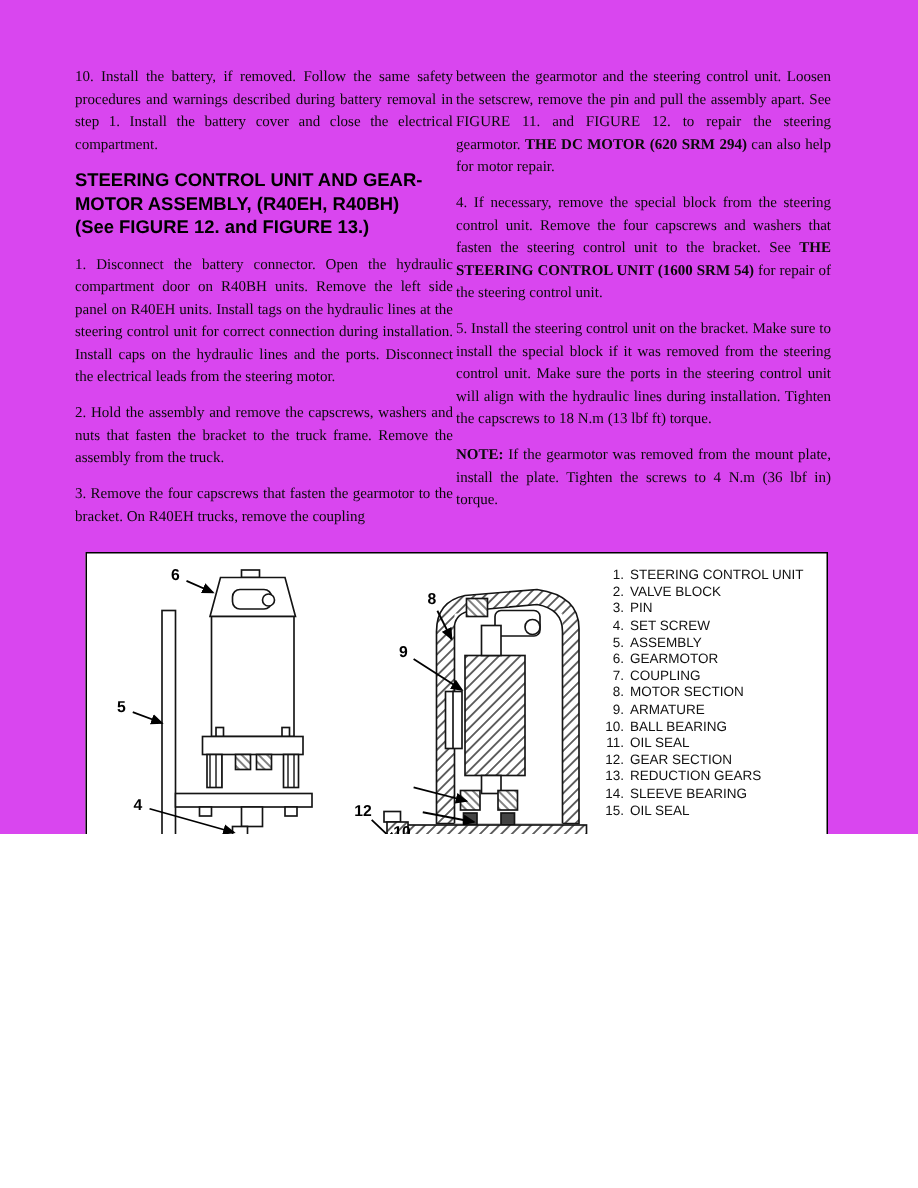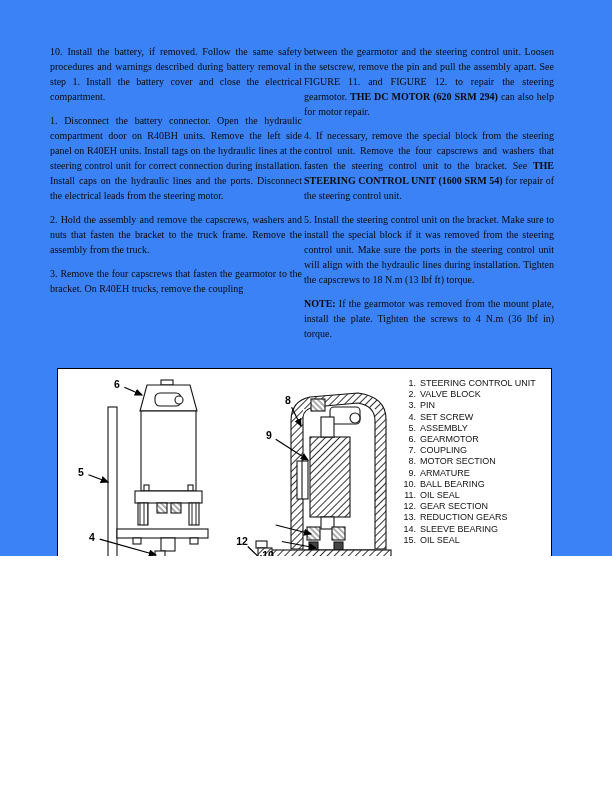--- a/index.html
+++ b/index.html
@@ -1,21 +1,21 @@
 <!DOCTYPE html>
 <html><head>
 <meta charset="utf-8">
 <style>
   html,body{margin:0;padding:0;}
   body{
     width:612px;height:792px;background:#ffffff;position:relative;
     font-family:"Liberation Serif", serif;color:#0a0a0a;
     -webkit-font-smoothing:antialiased;
   }
-  .page{position:absolute;inset:0;width:612px;height:556px;overflow:hidden;background:#3b82f6;}
+  .page{position:absolute;inset:0;width:612px;height:556px;overflow:hidden;background:#d946ef;}
   .col{position:absolute;top:44px;}
   .col-left{left:50px;width:252px;}
   .col-right{left:304px;width:250px;}
   .body-p{
     margin:0 0 9px 0;font-size:10px;line-height:15px;text-align:justify;
     font-family:"Liberation Serif", serif;color:#0a0a0a;
   }
   .body-p .b{font-weight:bold;}
   .heading{
     margin:3px 0 9px 0;font-family:"Liberation Sans", sans-serif;
@@ -52,20 +52,25 @@
     font-family:"Liberation Serif", serif;font-weight:bold;font-size:10.8px;color:#000;
   }
 </style>
 </head>
 <body>
 
 <div class="page">
 
   <div class="col col-left" id="col-left">
       <p class="body-p"><span>10. Install the battery, if removed.  Follow the same safety procedures and warnings described during battery removal in step 1. Install the battery cover and close the electrical compartment.</span></p>
+      <div class="heading">
+        <div>STEERING CONTROL UNIT AND GEAR-</div>
+        <div>MOTOR ASSEMBLY, (R40EH, R40BH)</div>
+        <div>(See FIGURE 12. and FIGURE 13.)</div>
+      </div>
       <p class="body-p"><span>1. Disconnect the battery connector. Open the hydraulic compartment door on R40BH units. Remove the left side panel on R40EH units. Install tags on the hydraulic lines at the steering control unit for correct connection during installation. Install caps on the hydraulic lines and the ports. Disconnect the electrical leads from the steering motor.</span></p>
       <p class="body-p"><span>2. Hold the assembly and remove the capscrews, washers and nuts that fasten the bracket to the truck frame. Remove the assembly from the truck.</span></p>
       <p class="body-p"><span>3. Remove the four capscrews that fasten the gearmotor to the bracket. On R40EH trucks, remove the coupling</span></p>
     </div>
   <div class="col col-right" id="col-right">
       <p class="body-p"><span>between the gearmotor and the steering control unit. Loosen the setscrew, remove the pin and pull the assembly apart. See FIGURE 11. and FIGURE 12. to repair the steering gearmotor. </span><span class="b">THE DC MOTOR (620 SRM 294)</span><span> can also help for motor repair.</span></p>
       <p class="body-p"><span>4. If necessary, remove the special block from the steering control unit. Remove the four capscrews and washers that fasten the steering control unit to the bracket. See </span><span class="b">THE STEERING CONTROL UNIT (1600 SRM 54)</span><span> for repair of the steering control unit.</span></p>
       <p class="body-p"><span>5. Install the steering control unit on the bracket. Make sure to install the special block if it was removed from the steering control unit. Make sure the ports in the steering control unit will align with the hydraulic lines during installation. Tighten the capscrews to 18 N.m (13 lbf ft) torque.</span></p>
       <p class="body-p"><span class="b">NOTE:</span><span> If the gearmotor was removed from the mount plate, install the plate. Tighten the screws to 4 N.m (36 lbf in) torque.</span></p>
     </div>

